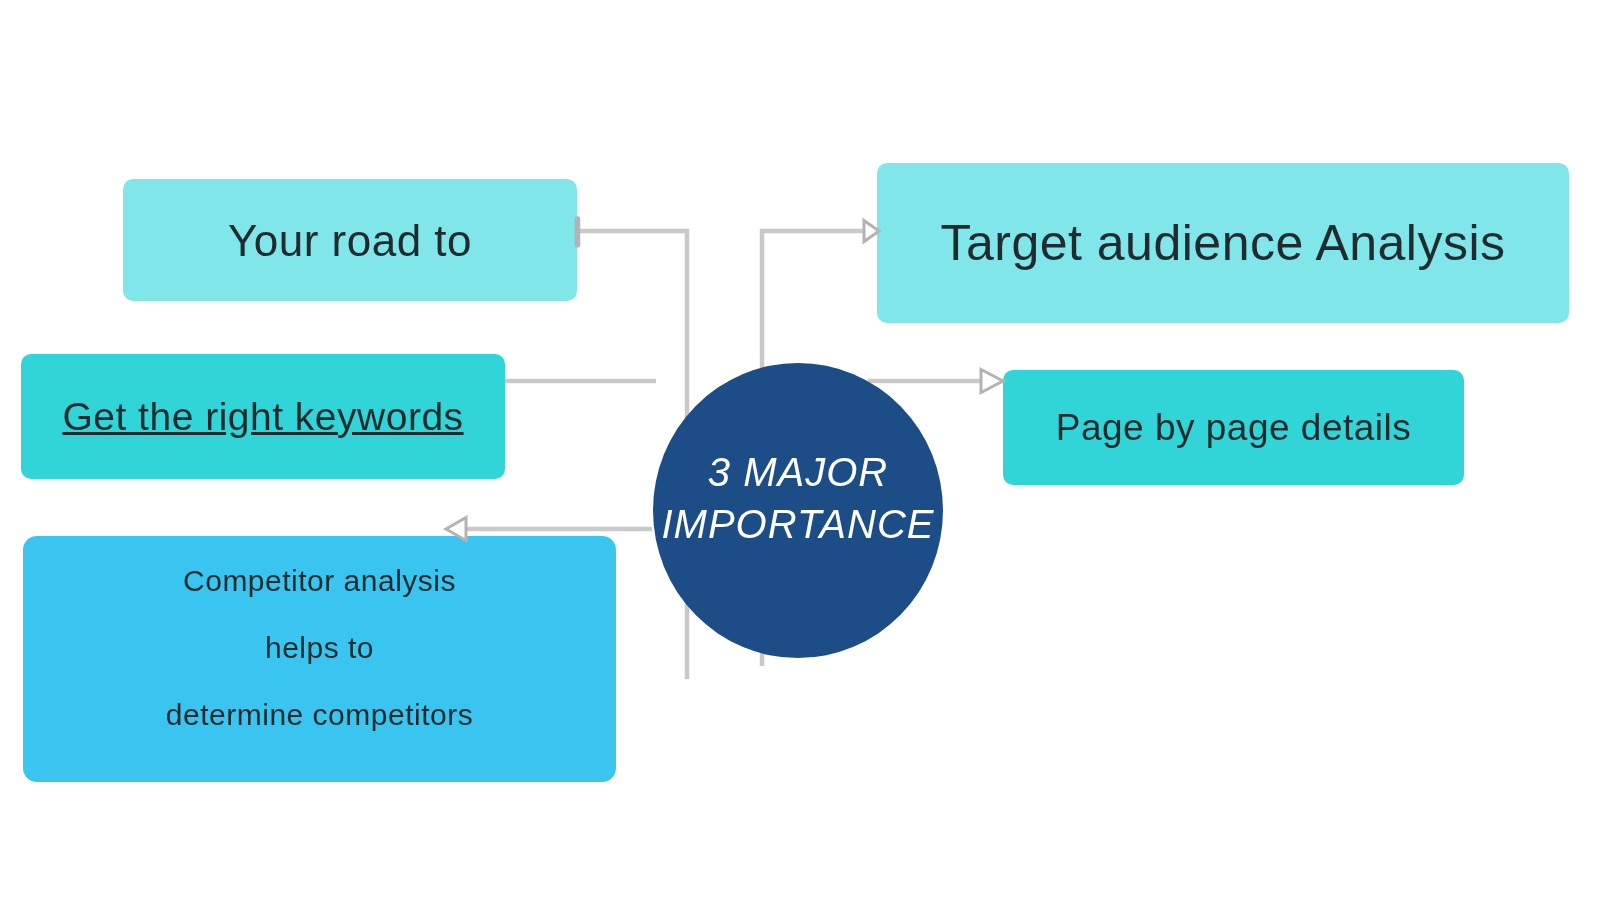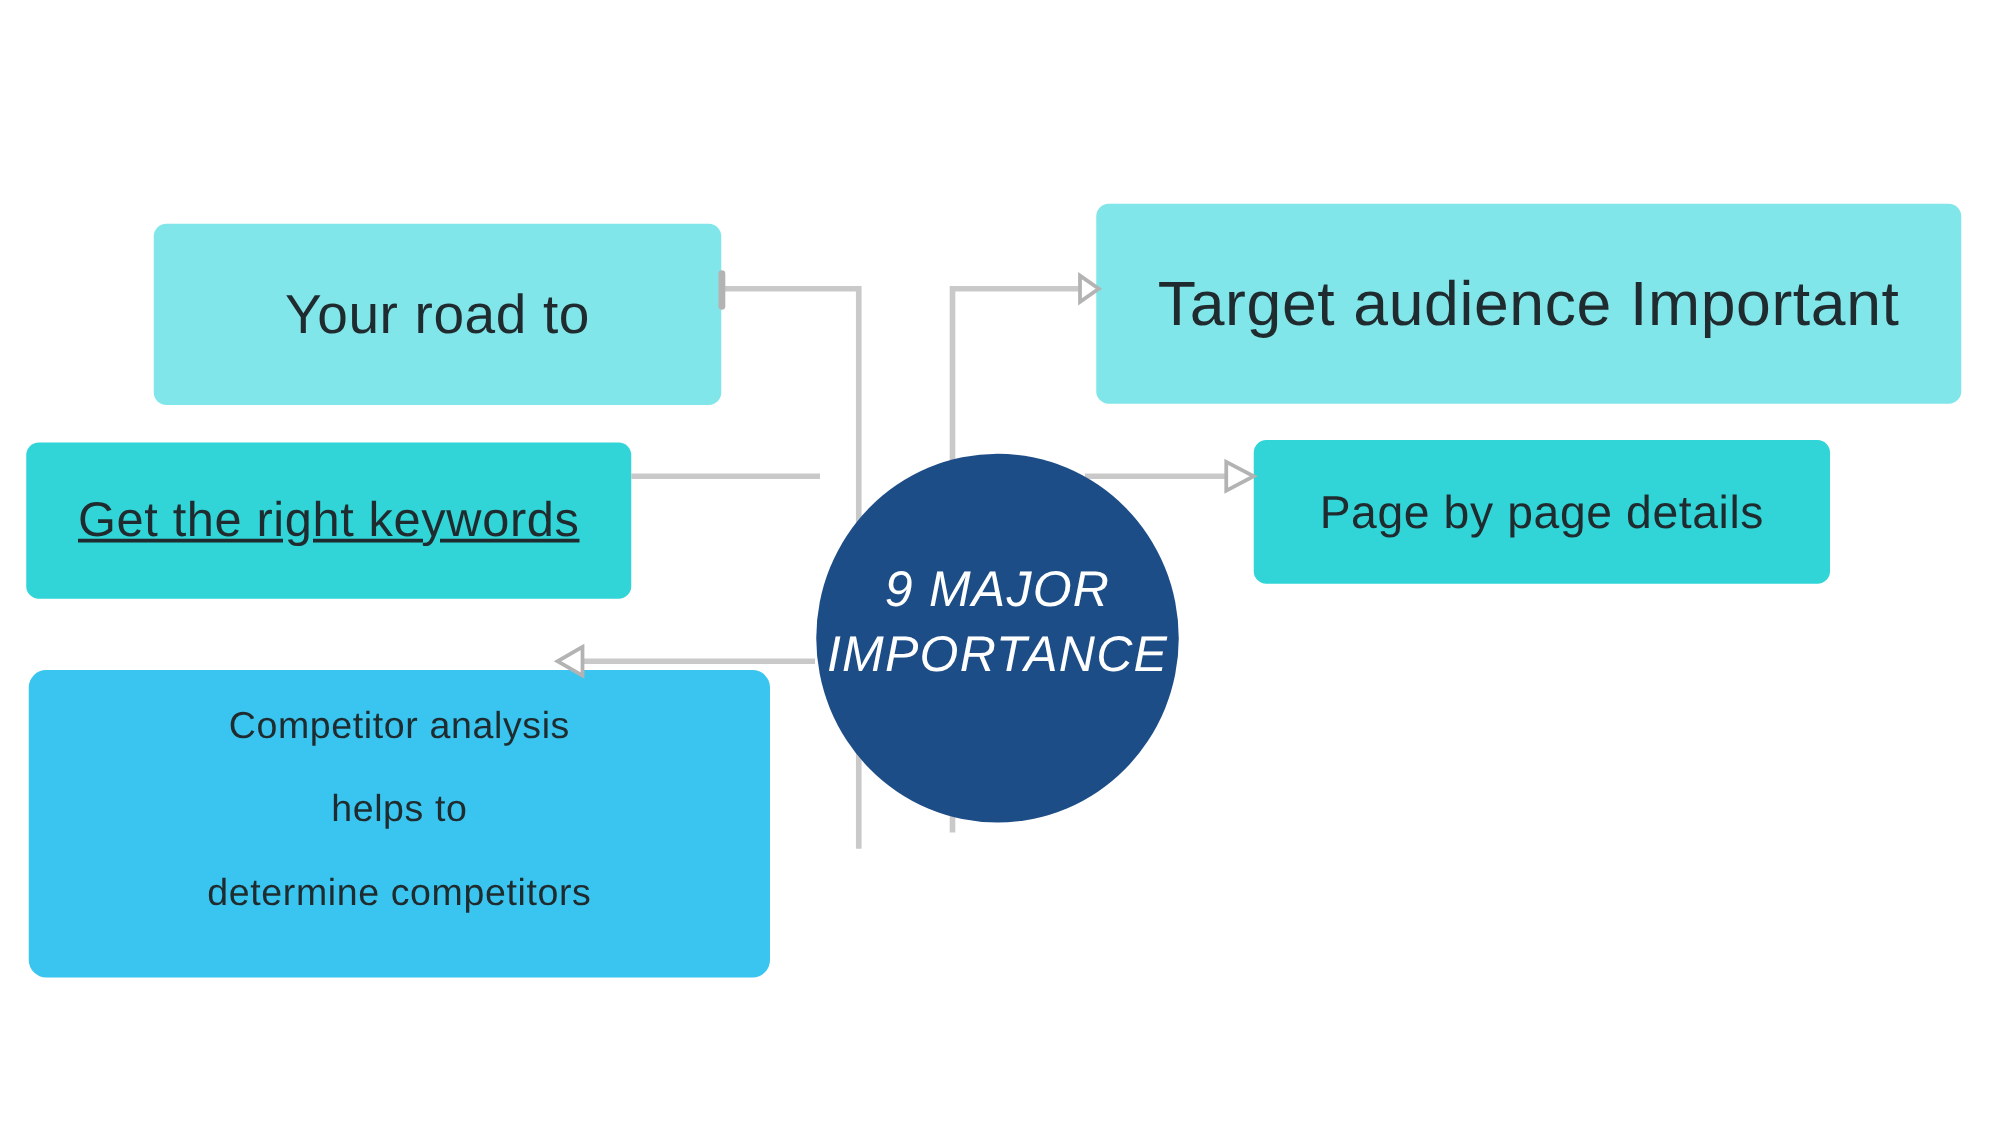--- a/index.html
+++ b/index.html
@@ -44,21 +44,21 @@
     flex-direction: column;
     align-items: center;
     justify-content: center;
     text-align: center;
     color: #1f2b2e;
     letter-spacing: 0.5px;
   }
 
   .road-box {
     left: 123px; top: 179px;
-    width: 454px; height: 145px;
+    width: 454px; height: 122px;
     border-radius: 10px;
     font-size: 44px;
     line-height: 67px;
     padding-top: 0;
     box-sizing: border-box;
   }
   .keywords-box {
     left: 21px; top: 354px;
     width: 484px; height: 125px;
     border-radius: 10px;
@@ -74,21 +74,21 @@
     padding-top: 11px;
     box-sizing: border-box;
   }
   .target-box {
     left: 877px; top: 163px;
     width: 692px; height: 160px;
     border-radius: 10px;
     font-size: 50px;
   }
   .page-box {
-    left: 1003px; top: 352px;
+    left: 1003px; top: 370px;
     width: 461px; height: 115px;
     border-radius: 10px;
     font-size: 37px;
   }
 
   
   .center-circle {
     position: absolute;
     left: 653px; top: 363px;
     width: 290px; height: 295px;
@@ -133,21 +133,21 @@
     <span class="line-text">Get the right keywords</span>
   </div>
 
   <div class="node competitor-box" style="background: rgb(57, 197, 239);">
     <span class="line-text">Competitor analysis</span>
     <span class="line-text">helps to</span>
     <span class="line-text">determine competitors</span>
   </div>
 
   <div class="node target-box" style="background: rgb(129, 230, 233);">
-    <span class="line-text">Target audience Important</span>
+    <span class="line-text">Target audience Analysis</span>
   </div>
 
   <div class="node page-box" style="background: rgb(49, 213, 215);">
     <span class="line-text">Page by page details</span>
   </div>
 
   <svg class="connectors" viewBox="0 0 1600 900" xmlns="http://www.w3.org/2000/svg">
 
     <path d="M577 231 H687 V679" fill="none" stroke="#C9C9C9" stroke-width="4.5"></path>
 
@@ -159,17 +159,17 @@
     <path d="M505 381 H656" fill="none" stroke="#C9C9C9" stroke-width="4.5"></path>
 
     <path d="M868 381 H982" fill="none" stroke="#C9C9C9" stroke-width="4.5"></path>
     <path d="M981 369.5 L1003 381 L981 392.5 Z" fill="#FFFFFF" stroke="#B3B3B3" stroke-width="3" stroke-linejoin="miter"></path>
 
     <path d="M464 529 H652" fill="none" stroke="#C9C9C9" stroke-width="4.5"></path>
     <path d="M466 517.5 L446 529 L466 540.5 Z" fill="#FFFFFF" stroke="#B3B3B3" stroke-width="3" stroke-linejoin="miter"></path>
   </svg>
 
   <div class="center-circle" style="background: rgb(29, 77, 135);">
-    <span class="line-text">9 MAJOR</span>
+    <span class="line-text">3 MAJOR</span>
     <span class="line-text">IMPORTANCE</span>
   </div>
 
 </div>
 
 </body></html>

